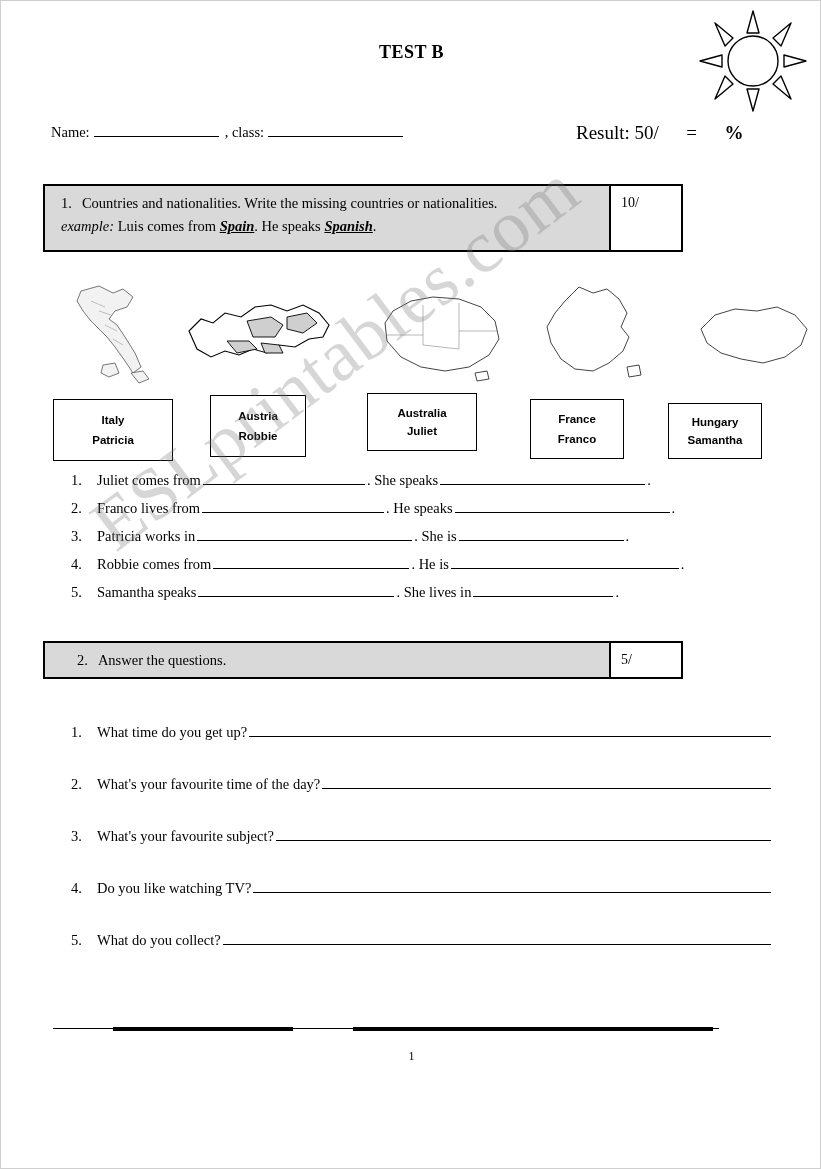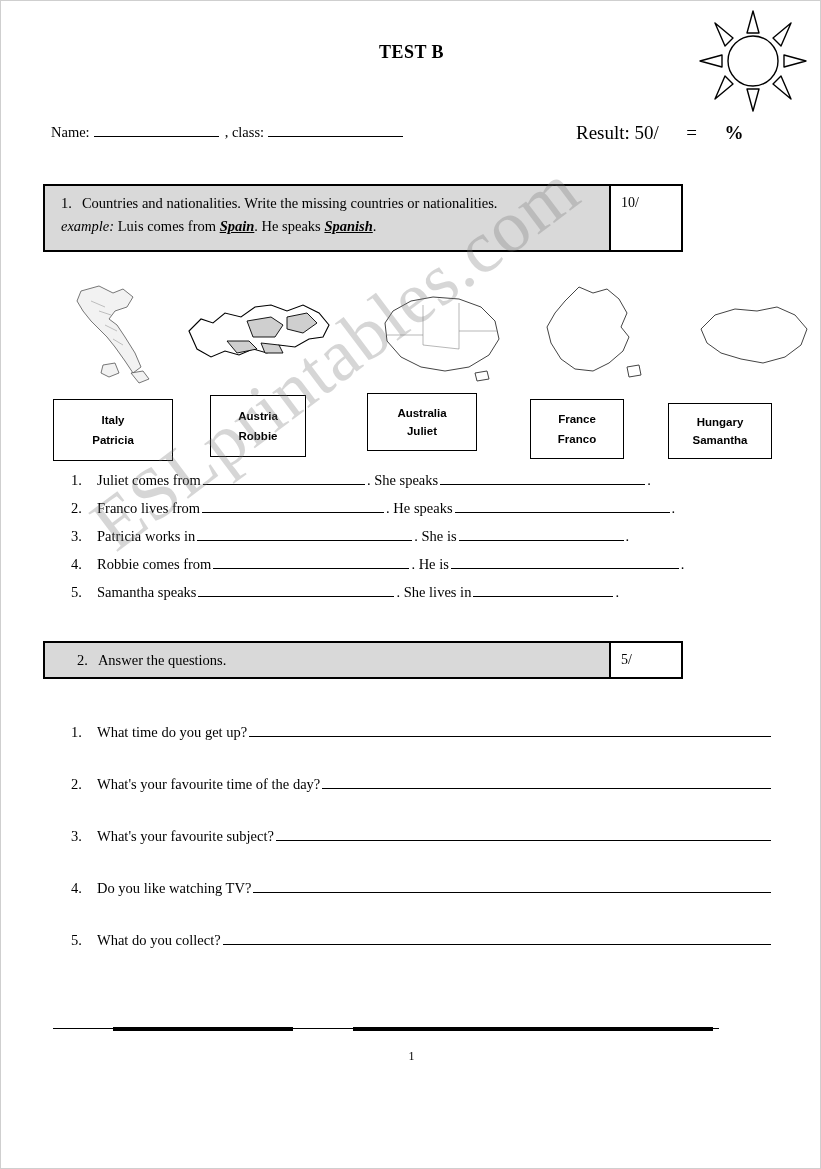--- a/index.html
+++ b/index.html
@@ -335,21 +335,21 @@
     <span>Robbie</span>
   </div>
   <div class="labelbox" style="left:366px; top:392px; width:110px; height:58px;">
     <span>Australia</span>
     <span>Juliet</span>
   </div>
   <div class="labelbox" style="left:529px; top:398px; width:94px; height:60px;">
     <span>France</span>
     <span>Franco</span>
   </div>
-  <div class="labelbox" style="left:667px; top:402px; width:104px; height:56px;">
+  <div class="labelbox" style="left:667px; top:402px; width:94px; height:56px;">
     <span>Hungary</span>
     <span>Samantha</span>
   </div>
 
   <div class="sentences">
     <div class="s">
       <span class="idx">1.</span>
       <span class="t">Juliet comes from</span>
       <span class="ul" style="width:162px; margin:0 2px;"></span>
       <span class="t">. She speaks</span>

